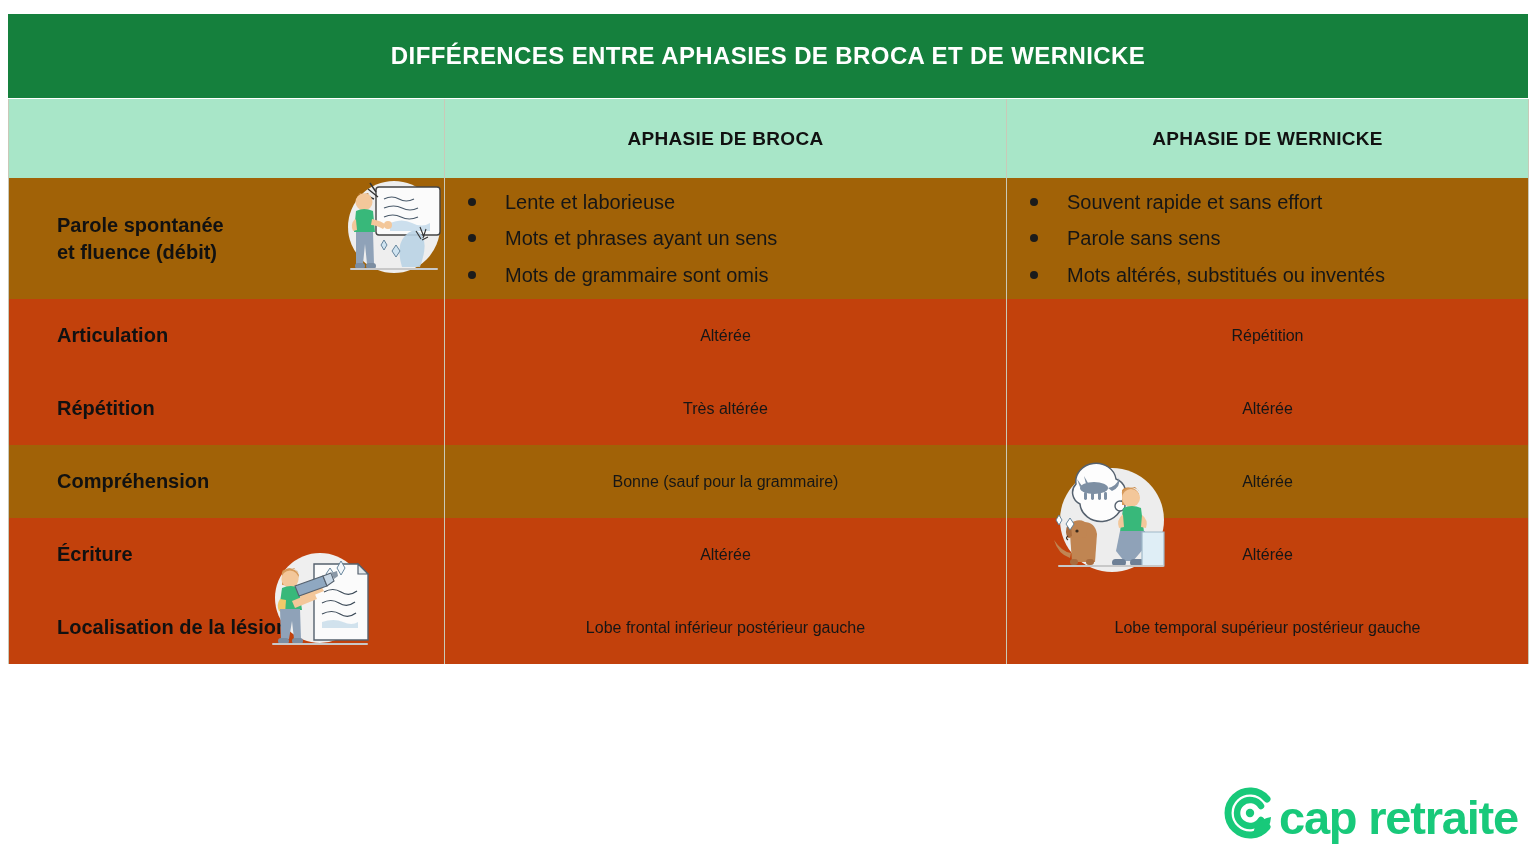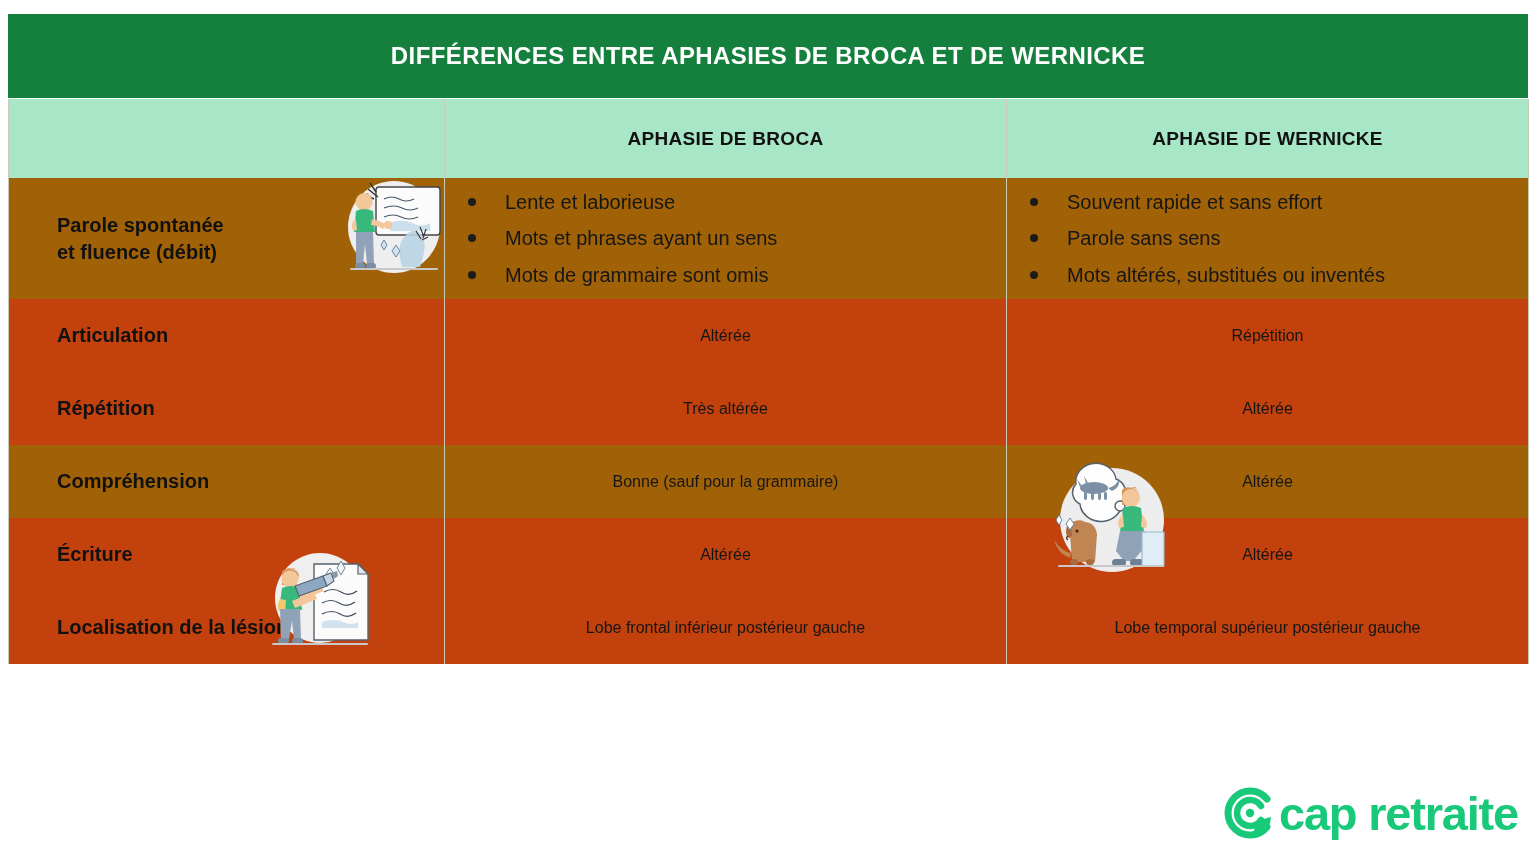--- a/index.html
+++ b/index.html
@@ -139,21 +139,21 @@
   .illus-speech { left: 332px; top: 175px; width: 118px; height: 106px; }
   .illus-dog    { left: 1046px; top: 462px; width: 130px; height: 122px; }
   .illus-write  { left: 262px; top: 548px; width: 115px; height: 104px; }
 
   
   .logo {
     position: absolute;
     right: 18px;
     bottom: 14px;
     display: flex;
-    align-items: center;
+    align-items: flex-end;
   }
   .logo-mark { width: 56px; height: 56px; display: block; }
   .logo-word {
     font-size: 47px;
     font-weight: bold;
     color: #18c97a;
     letter-spacing: -1.2px;
     line-height: 1;
     white-space: nowrap;
   }

